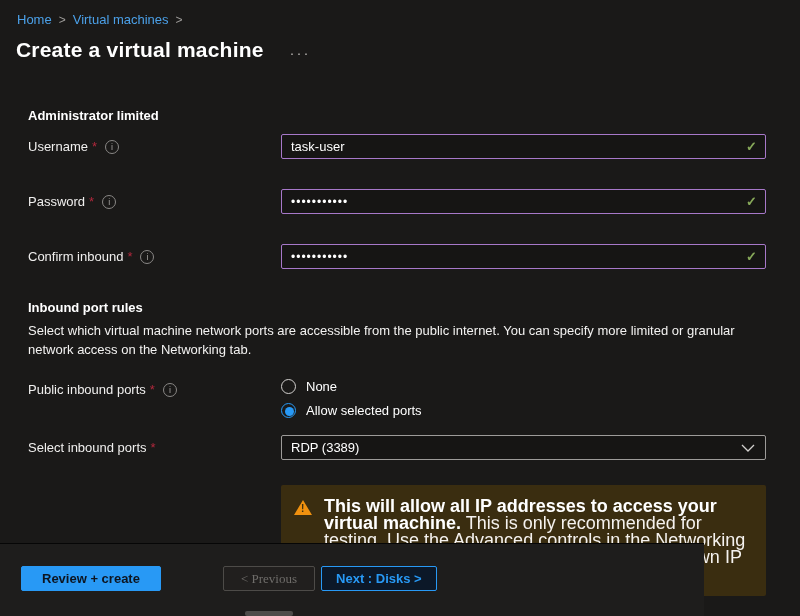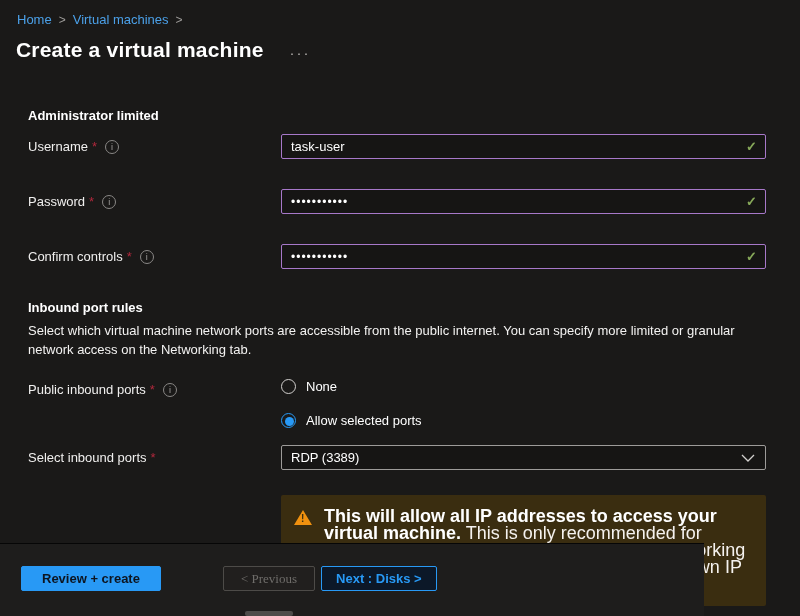--- a/index.html
+++ b/index.html
@@ -48,21 +48,21 @@
   }
   .textbox input {
     flex:1; background:transparent; border:none; outline:none;
     color:#ffffff; font-family:"Liberation Sans", sans-serif; font-size:13px;
     padding:0 24px 0 9px; height:100%;
   }
   .textbox input.pwd { letter-spacing:1px; font-size:12px; }
   .check-glyph { position:absolute; right:8px; color:#87a95a; font-size:13px; font-weight:700; pointer-events:none; }
 
   
-  .radio-group { display:flex; flex-direction:column; gap:19px; }
+  .radio-group { display:flex; flex-direction:column; gap:9px; }
   .radio-row { display:flex; align-items:center; cursor:pointer; }
   .radio-circle {
     width:15px; height:15px; border-radius:50%; border:1px solid #d2d0ce;
     display:inline-block; position:relative; background:transparent;
   }
   .radio-row.checked .radio-circle { border-color:#2899f5; }
   .radio-row.checked .radio-circle::after {
     content:""; position:absolute; left:3px; top:3px; width:9px; height:9px;
     border-radius:50%; background:#2899f5;
   }
@@ -156,21 +156,21 @@
       <div class="control">
         <div class="textbox">
           <input type="text" class="pwd" value="•••••••••••" style="">
           <span class="check-glyph">✓</span>
         </div>
       </div>
     </div>
 
     <div class="row">
       <div class="label-cell">
-        <span class="lbl">Confirm controls</span>
+        <span class="lbl">Confirm inbound</span>
         <span class="req">*</span>
         <span class="info-icon">i</span>
       </div>
       <div class="control">
         <div class="textbox">
           <input type="text" class="pwd" value="•••••••••••" style="">
           <span class="check-glyph">✓</span>
         </div>
       </div>
     </div>

